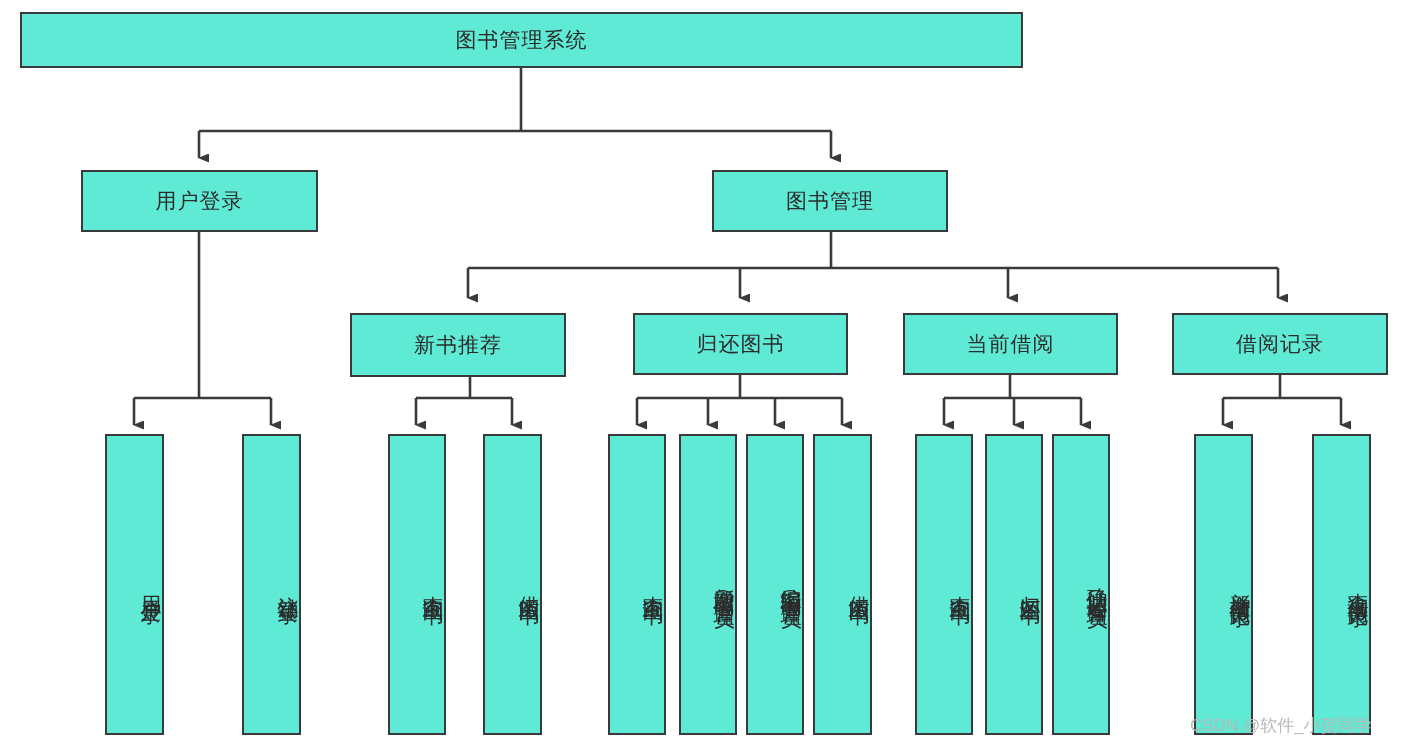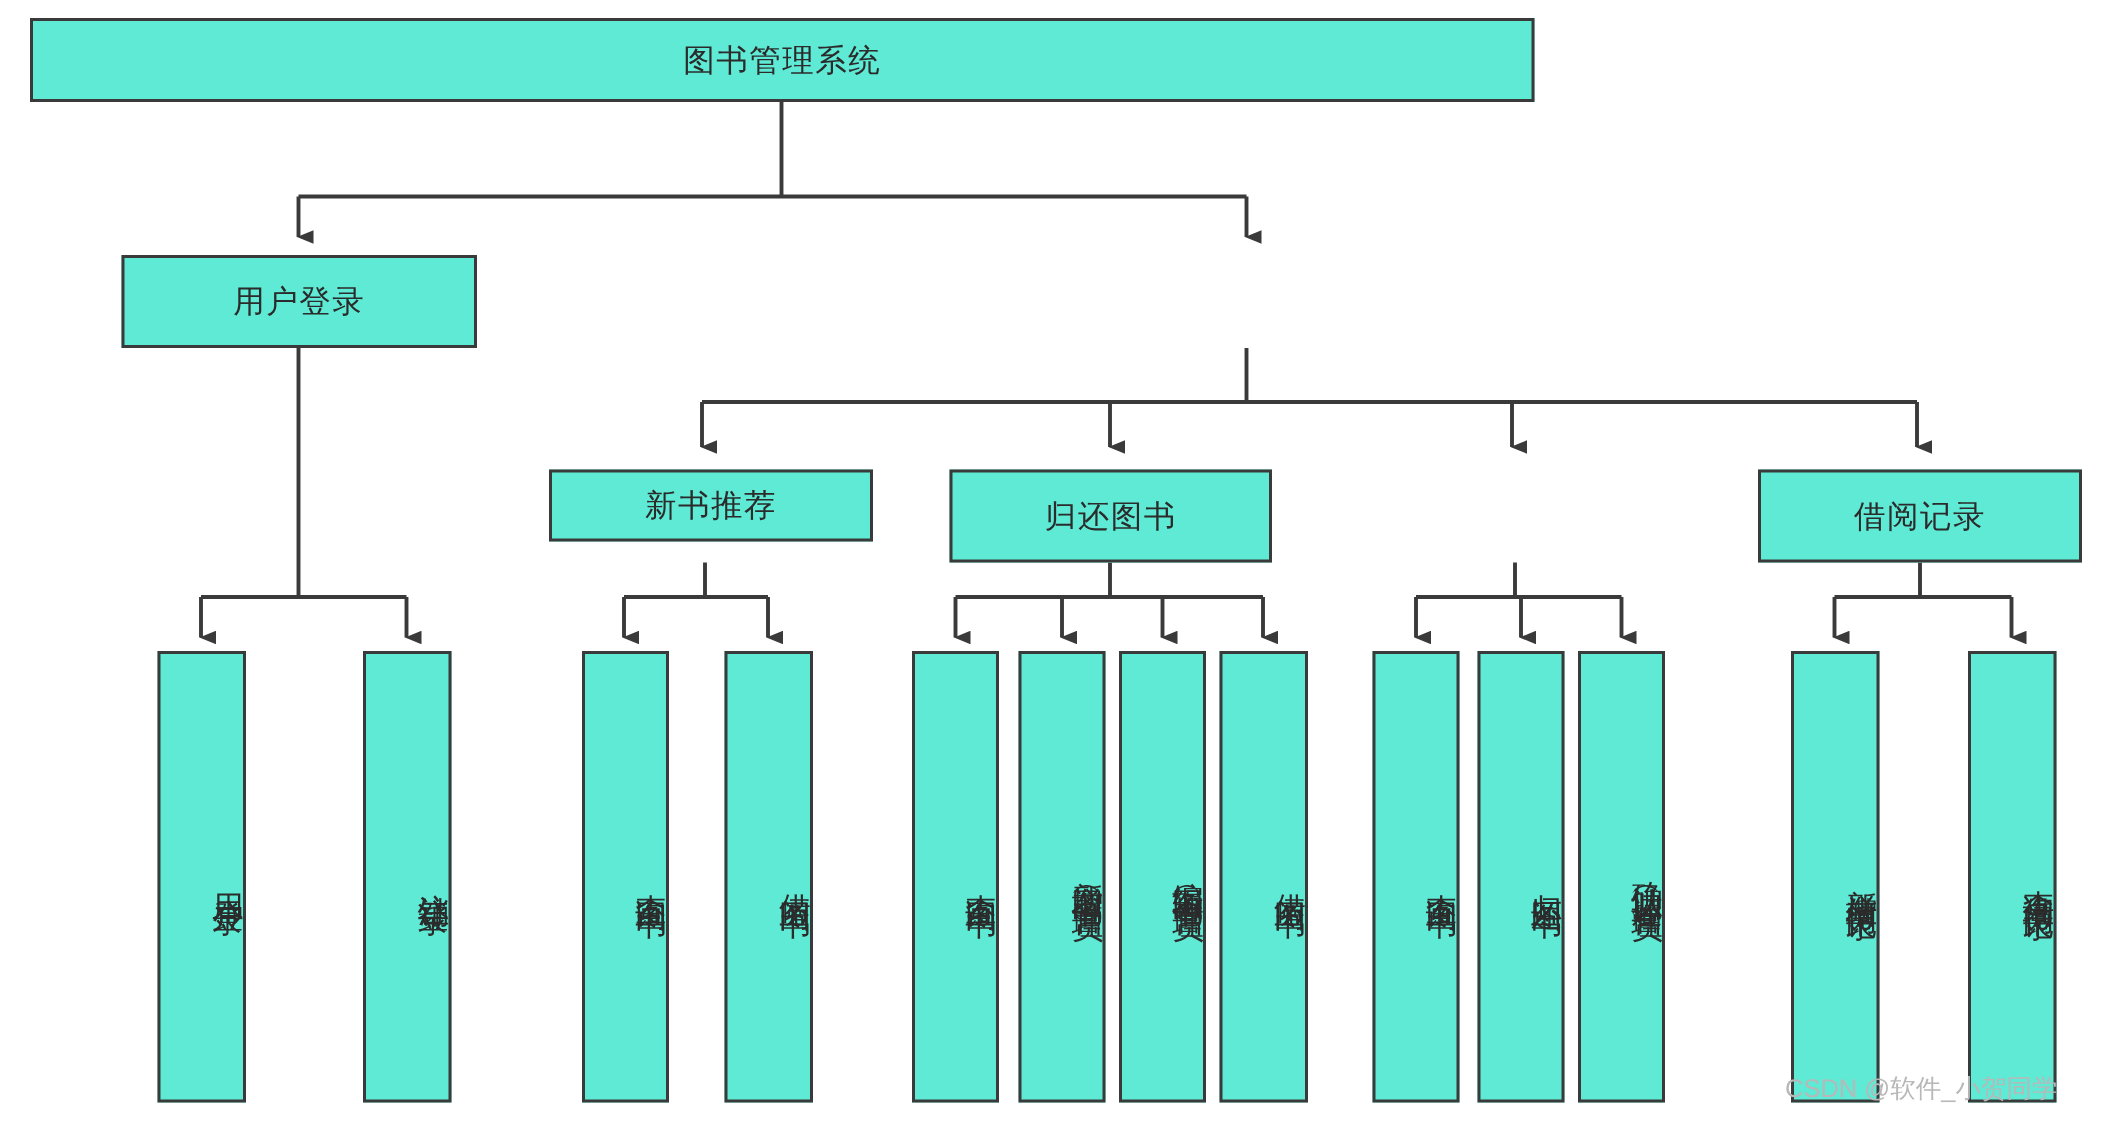--- a/index.html
+++ b/index.html
@@ -122,26 +122,32 @@
     </g>
   </svg>
 
   <div class="node h" style="left:20px; top:12px; width:1003px; height:56px;">
     <span>图书管理系统</span>
   </div>
 
   <div class="node h" style="left:81px; top:170px; width:237px; height:62px;">
     <span>用户登录</span>
   </div>
+  <div class="node h" style="left:712px; top:170px; width:236px; height:62px;">
+    <span>图书管理</span>
+  </div>
 
-  <div class="node h" style="left:366px; top:313px; width:216px; height:48px;">
+  <div class="node h" style="left:350px; top:313px; width:216px; height:64px;">
     <span>新书推荐</span>
   </div>
   <div class="node h" style="left:633px; top:313px; width:215px; height:62px;">
     <span>归还图书</span>
+  </div>
+  <div class="node h" style="left:903px; top:313px; width:215px; height:62px;">
+    <span>当前借阅</span>
   </div>
   <div class="node h" style="left:1172px; top:313px; width:216px; height:62px;">
     <span>借阅记录</span>
   </div>
 
   <div class="node v" style="left:105px; top:434px; width:59px; height:301px;">
     <span class="vtext">用户登录</span>
   </div>
   <div class="node v" style="left:242px; top:434px; width:59px; height:301px;">
     <span class="vtext">注销登录</span>

